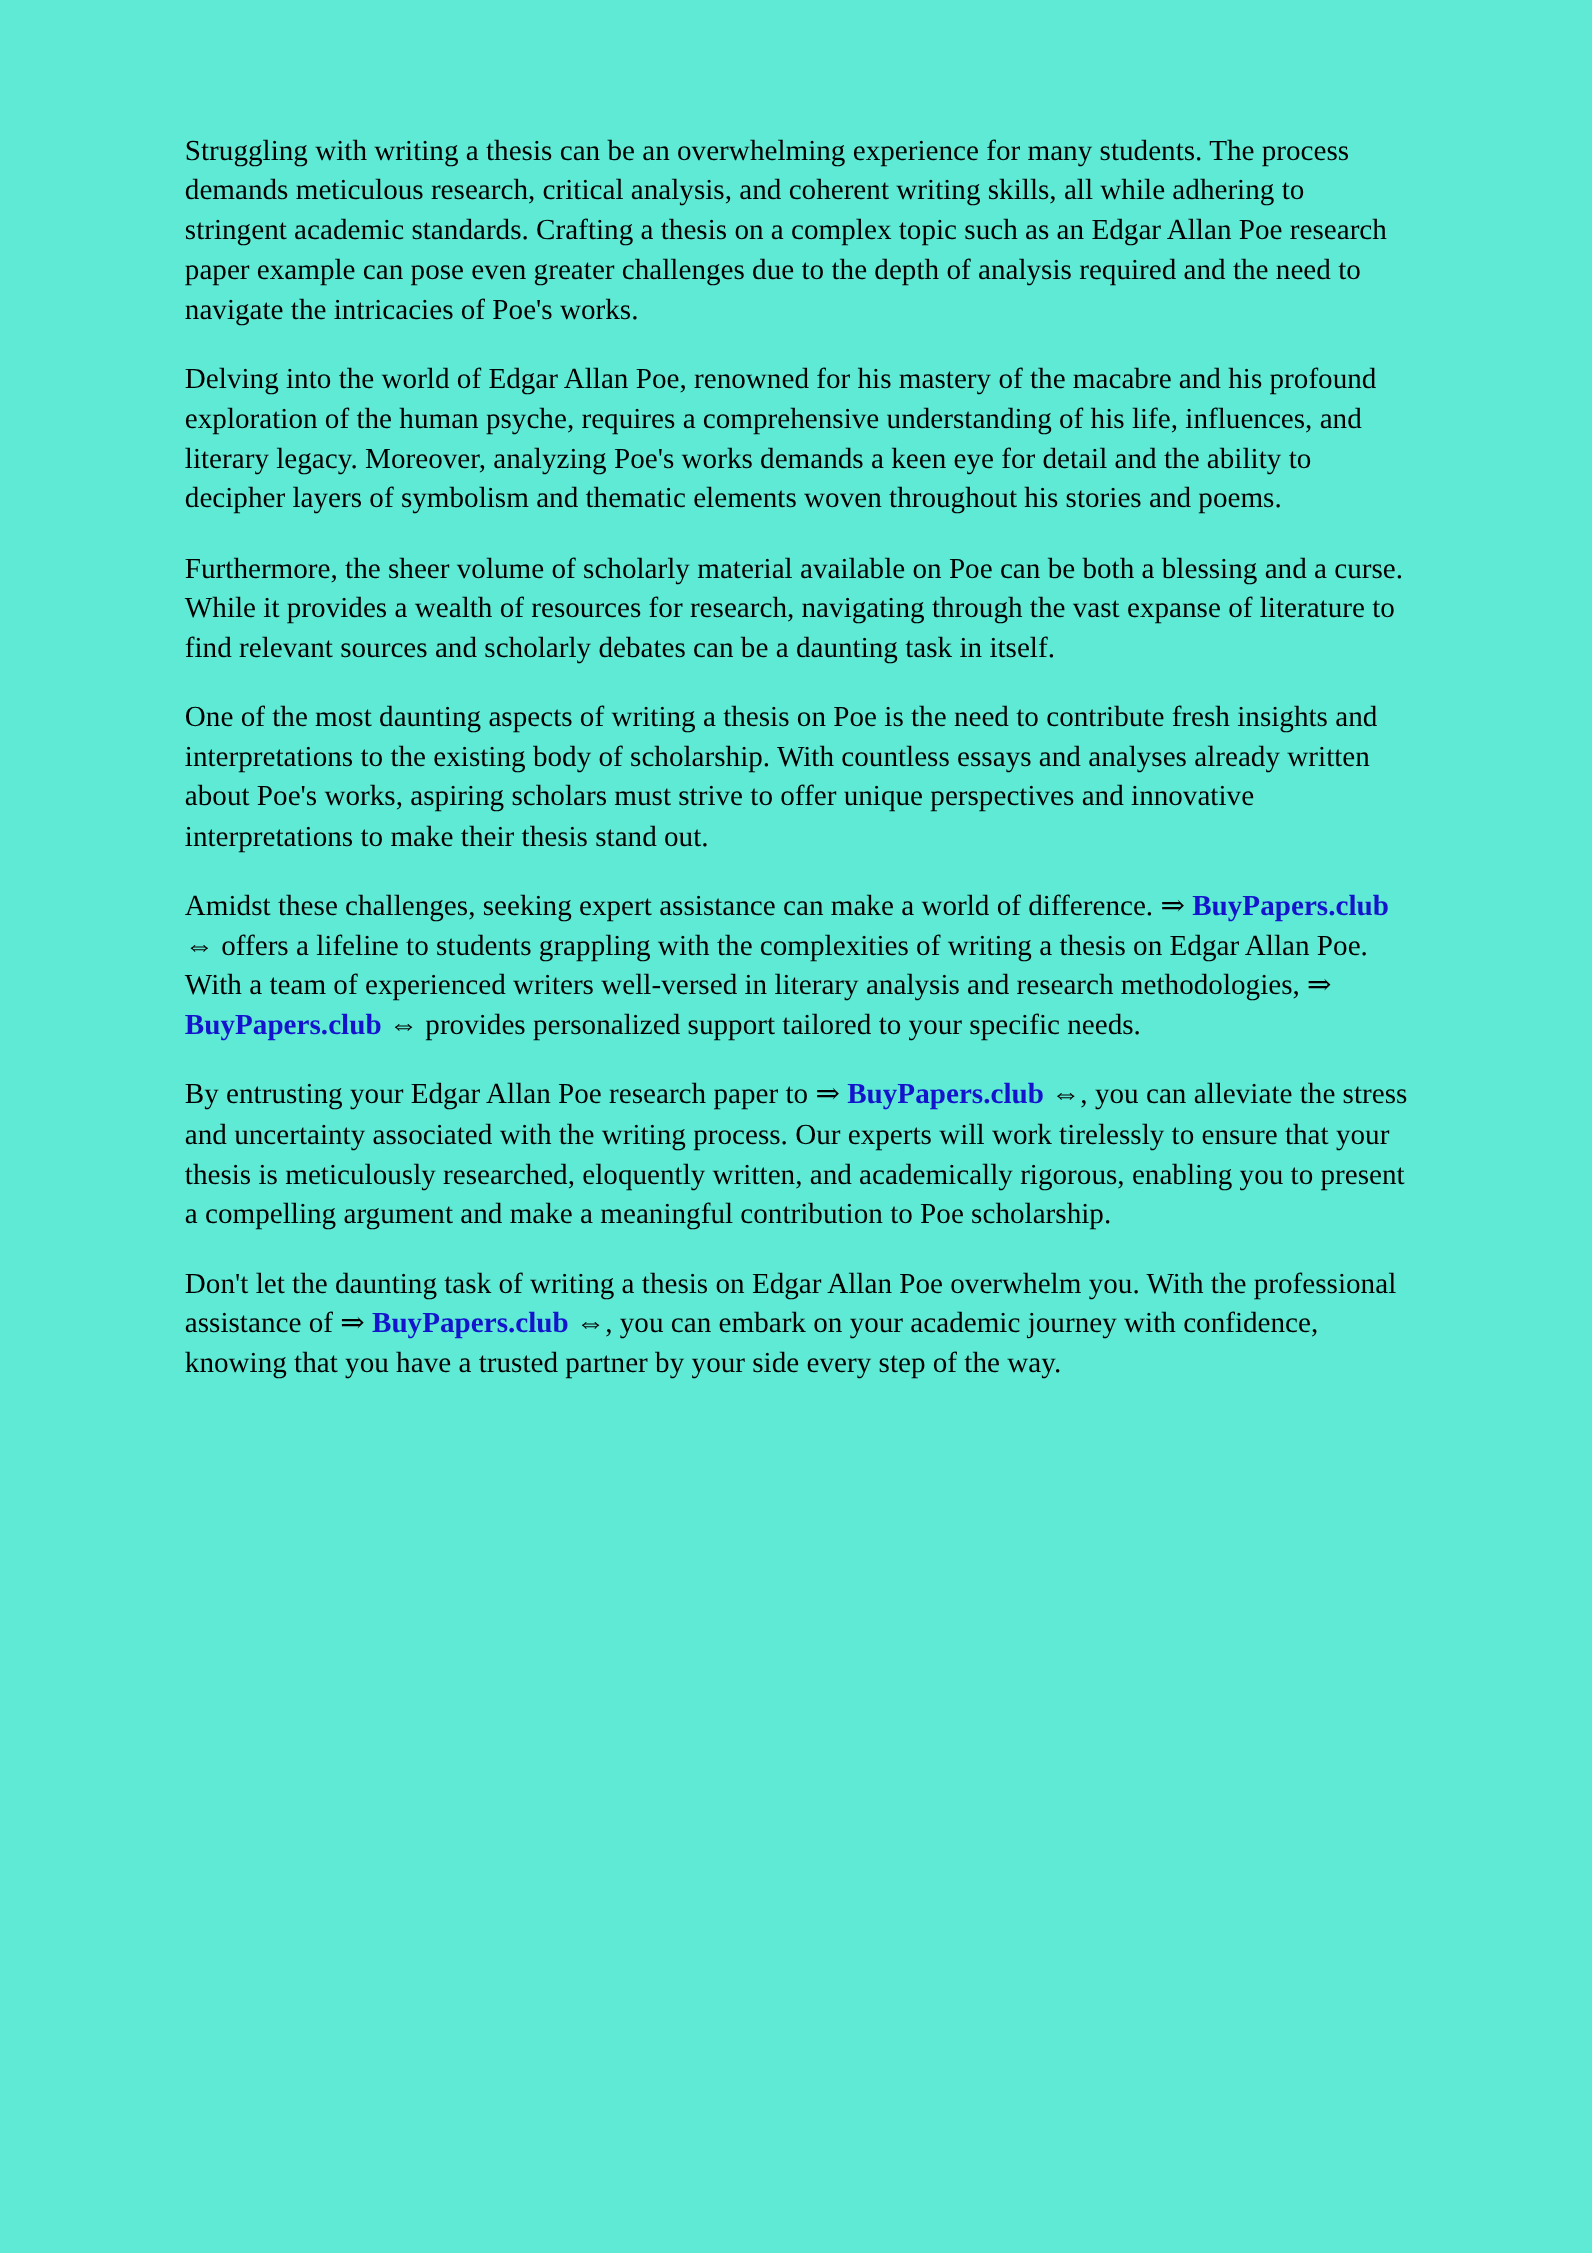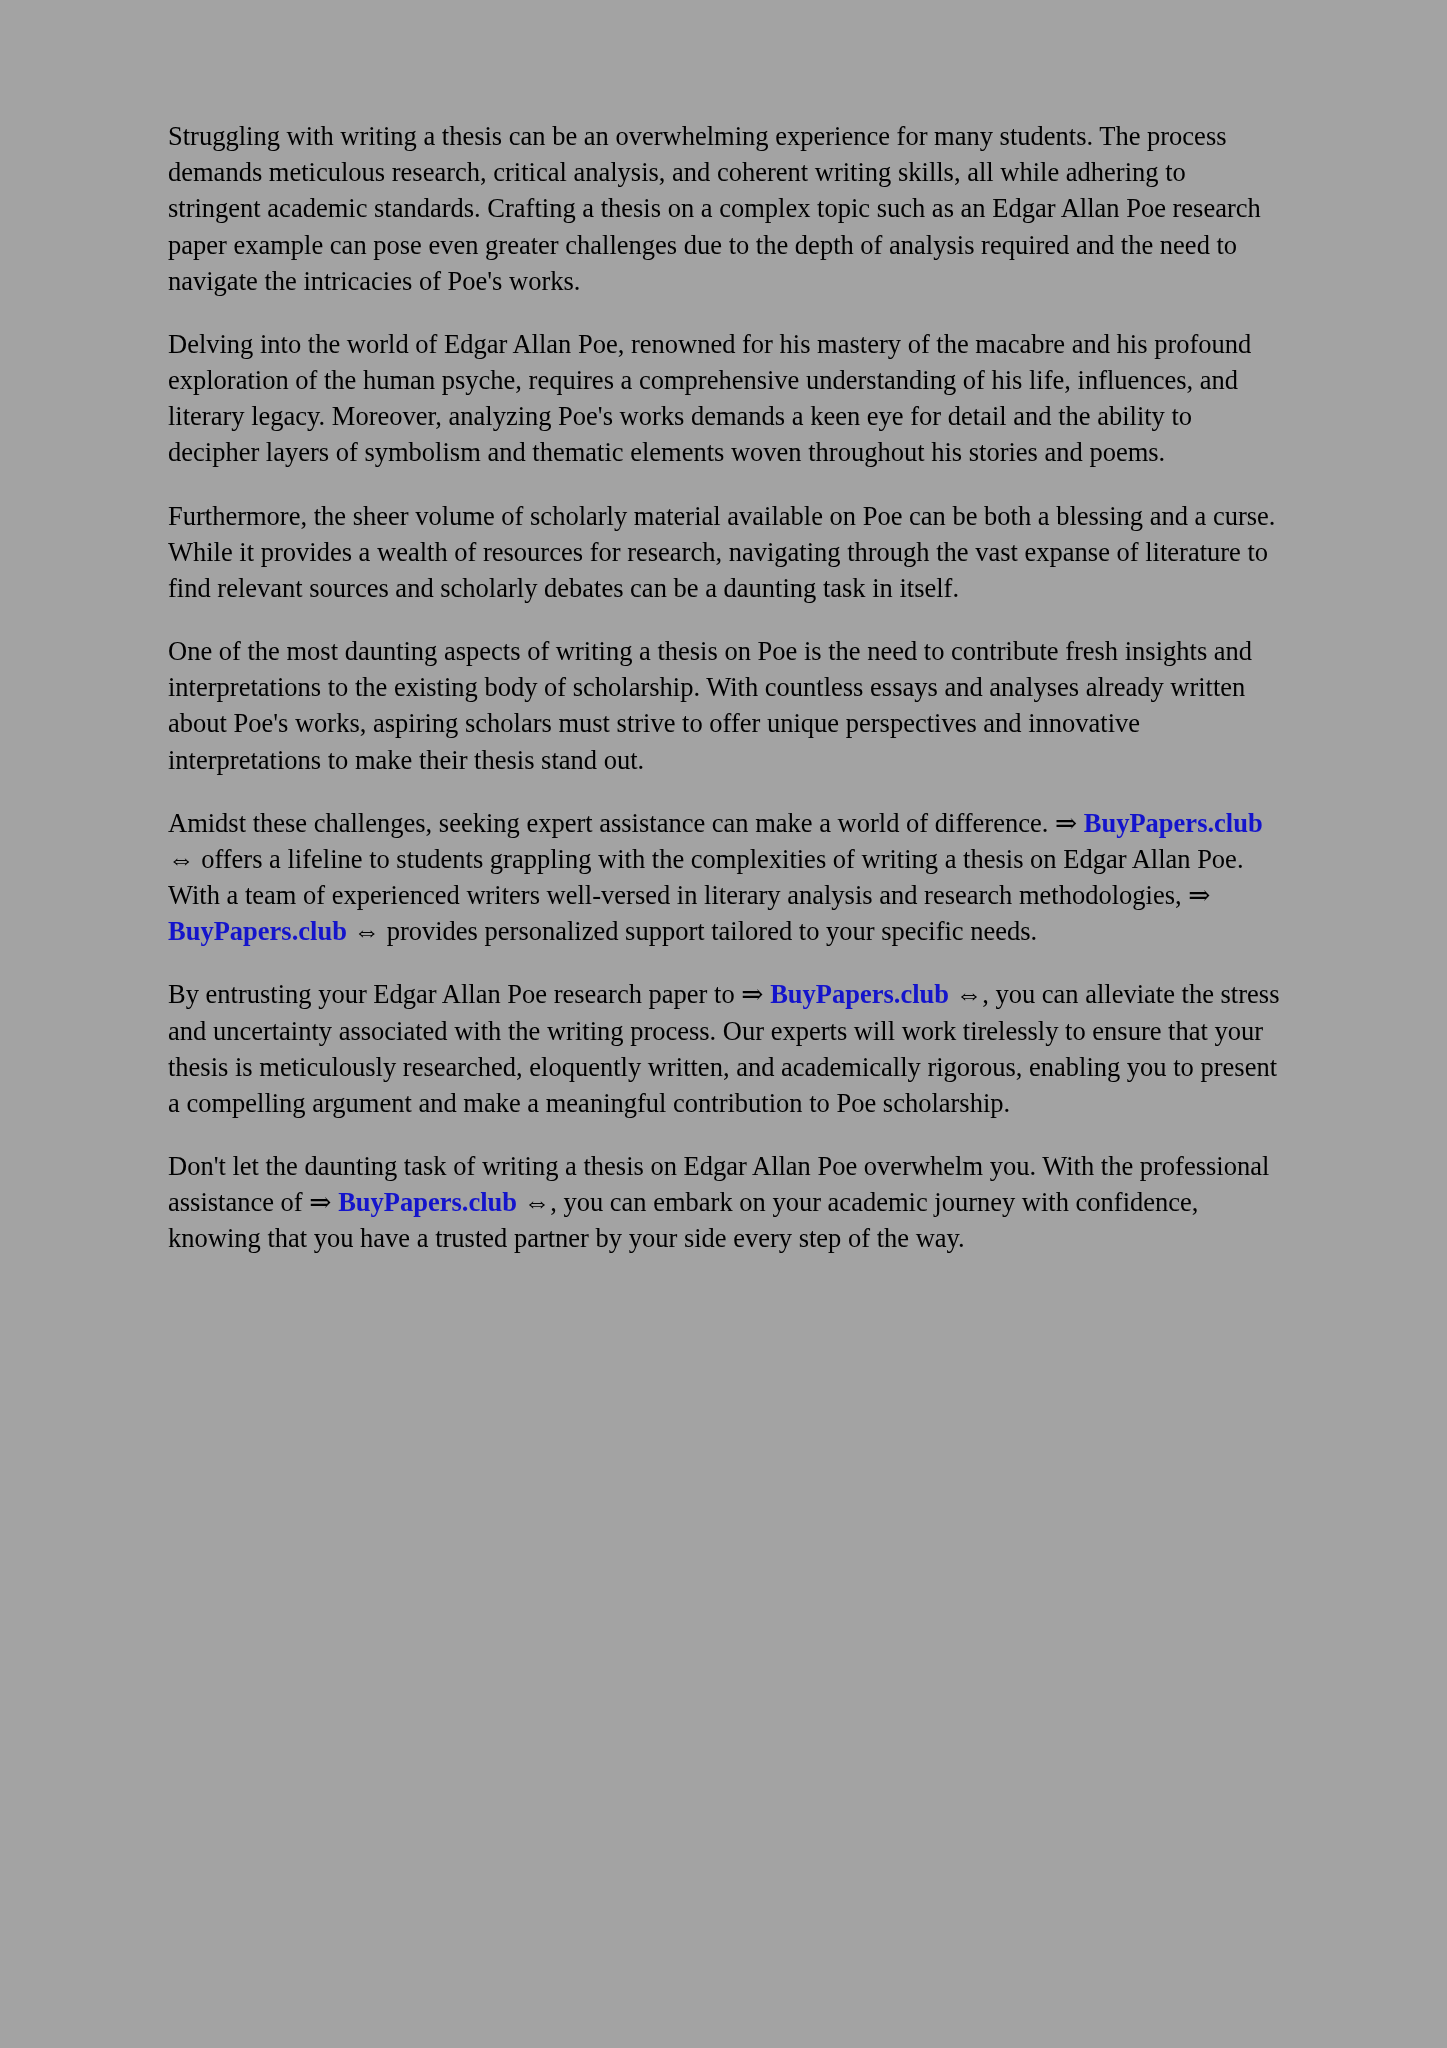--- a/index.html
+++ b/index.html
@@ -11,21 +11,21 @@
     width: 1447px;
     height: 2048px;
     font-family: "Liberation Serif", "DejaVu Serif", serif;
     color: #000000;
   }
   .page {
     box-sizing: border-box;
     width: 1447px;
     height: 2048px;
     padding: 118px 80px 0 168px;
-    background: #a3a3a3;
+    background: #5eead4;
   }
   .doc-body {
     width: 1115px;
   }
   p.para {
     margin: 0 0 27px 0;
     font-size: 26.5px;
     line-height: 1.365;
     text-align: left;
     color: #000000;

